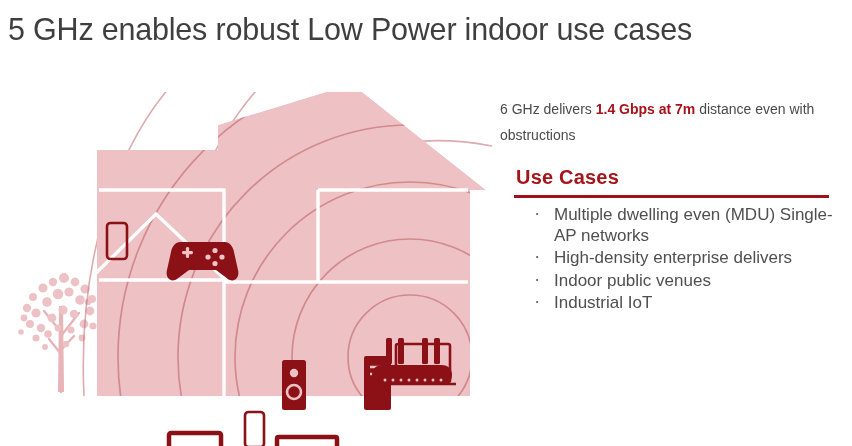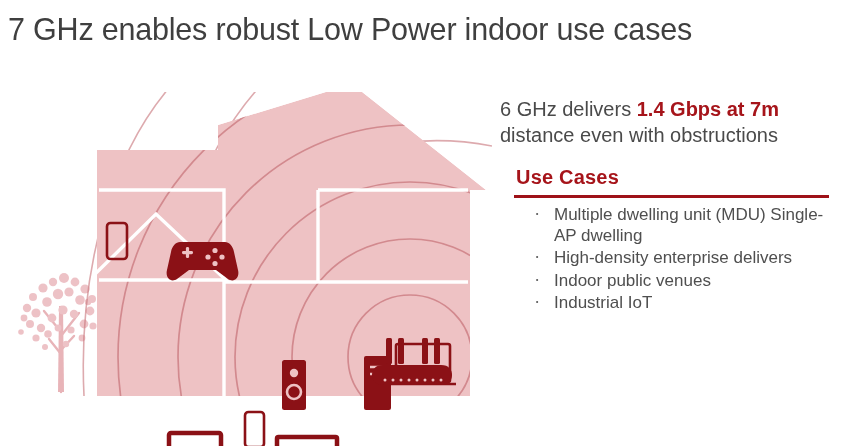--- a/index.html
+++ b/index.html
@@ -47,21 +47,21 @@
 
   
   #right-col {
     position: absolute;
     left: 500px;
     top: 96px;
     width: 345px;
   }
 
   #stat-line {
-    font-size: 20px;
+    font-size: 14px;
     font-weight: 300;
     line-height: 26px;
     color: #4a4a4a;
     margin: 0;
   }
   #stat-line .hl {
     font-weight: bold;
     color: #a6141a;
   }
 
@@ -104,21 +104,21 @@
     top: -2px;
     font-size: 19px;
     color: #6a6a6a;
   }
 </style>
 </head>
 <body>
 
 <div id="slide">
 
-  <div id="slide-title">7 GHz enables robust Low Power indoor use cases</div>
+  <div id="slide-title">5 GHz enables robust Low Power indoor use cases</div>
 
   <div id="illustration">
     <svg width="492" height="354" viewBox="0 0 492 354" xmlns="http://www.w3.org/2000/svg">
       <defs>
         <clipPath id="houseClip">
           <path d="M97,58 L253,58 L253,98 L218,98 L218,33 L352,-8 L486,98 L470,98 L470,304 L97,304 Z"></path>
         </clipPath>
       </defs>
 
       <g opacity="0.95">
@@ -264,20 +264,20 @@
 
   <div id="right-col">
 
     <p id="stat-line"><span>6 GHz delivers </span><span class="hl">1.4 Gbps at 7m</span><span> distance even with obstructions</span></p>
 
     <div id="use-cases-block">
       <h2 id="use-cases-heading">Use Cases</h2>
       <div id="use-cases-rule"></div>
 
       <ul id="use-case-list">
-        <li>Multiple dwelling unit (MDU) Single-AP dwelling</li>
+        <li>Multiple dwelling even (MDU) Single-AP networks</li>
         <li>High-density enterprise delivers</li>
         <li>Indoor public venues</li>
         <li>Industrial IoT</li>
       </ul>
     </div>
   </div>
 </div>
 
 </body></html>

